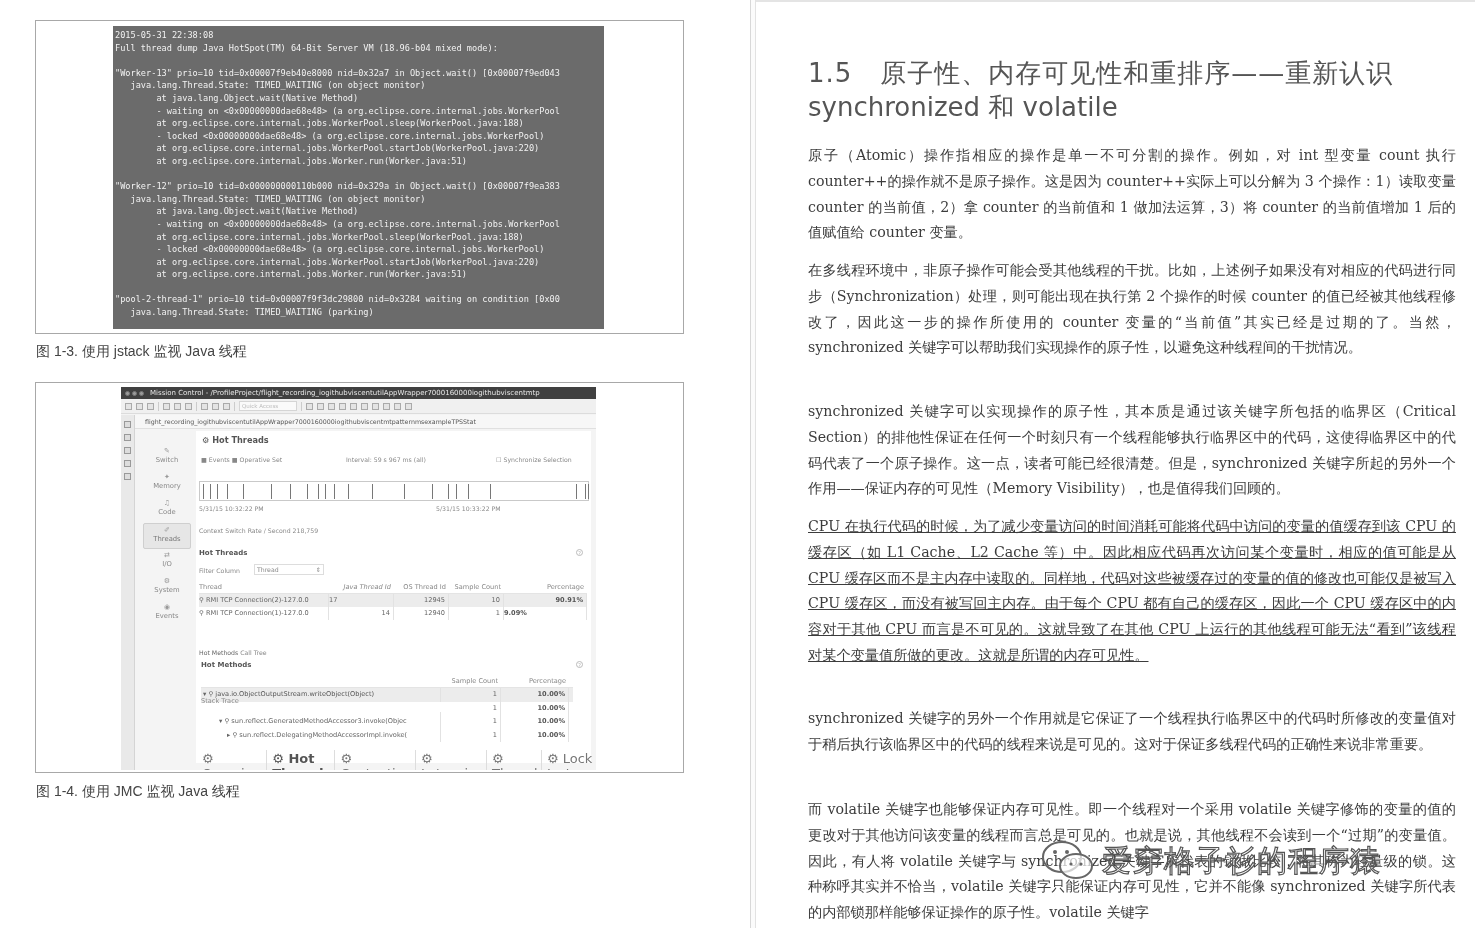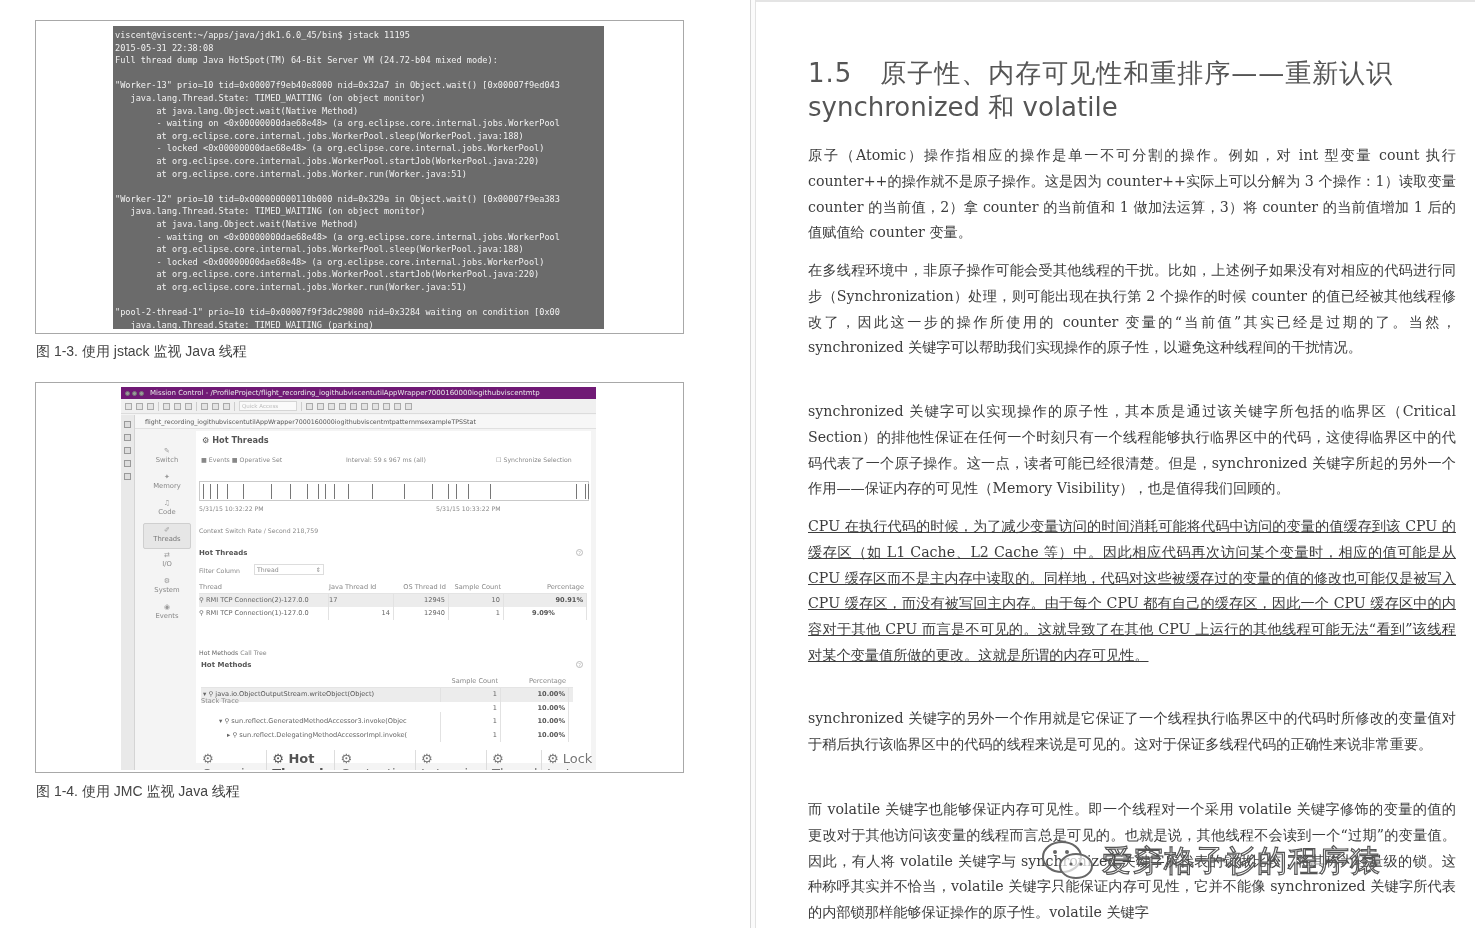--- a/index.html
+++ b/index.html
@@ -23,21 +23,21 @@
     color: #f2f2f2; white-space: pre; }
   .term-line.blank { height: 12.6px; }
 
   .caption { position: absolute; font-family: "Liberation Sans", sans-serif; font-size: 14px; color: #444; }
   #cap13 { left: 36px; top: 343px; }
   #cap14 { left: 36px; top: 783px; text-align: center; }
 
   
   .jmc { position: absolute; left: 85px; top: 4px; width: 475px; height: 383px; background: #f4f4f4;
     font-family: "DejaVu Sans", sans-serif; color: #666; overflow: hidden; }
-  .jmc-title { height: 12px; background: #701a75; color: #e8e8e8; font-size: 7px; line-height: 12px;
+  .jmc-title { height: 12px; background: #404040; color: #e8e8e8; font-size: 7px; line-height: 12px;
     padding-left: 4px; white-space: nowrap; overflow: hidden; display: flex; align-items: center; }
   .win-dots { display: inline-flex; gap: 2px; margin-right: 6px; }
   .win-dot { width: 5px; height: 5px; border-radius: 50%; background: #9a9a9a; border: 1px solid #777; }
   .jmc-toolbar { height: 15px; border-bottom: 1px solid #dcdcdc; display: flex; align-items: center; padding-left: 4px; gap: 4px;
     background: #f0f0f0; }
   .tb-icon { width: 7px; height: 7px; border: 1px solid #aaa; background: #e4e4e4; }
   .tb-sep { width: 1px; height: 9px; background: #ccc; }
   .quick-access { width: 58px; height: 10px; border: 1px solid #d5d5d5; background: #fafafa; font-size: 5.5px;
     color: #bbb; line-height: 9px; padding-left: 2px; }
   .jmc-left-rail { position: absolute; left: 0; top: 28px; width: 14px; height: 355px; background: #e9e9e9; border-right: 1px solid #d4d4d4; }
@@ -76,23 +76,22 @@
 </style>
 </head>
 <body>
 
 <div class="top-edge"></div>
 
 <div class="page-left">
 
   <div class="figure-frame" id="fig13">
     <div class="terminal" id="terminal">
-        <div class="term-line">viscent@viscent:~/apps/java/jdk1.6.0_45/bin$ jstack 11195</div>
         <div class="term-line">2015-05-31 22:38:08</div>
-        <div class="term-line">Full thread dump Java HotSpot(TM) 64-Bit Server VM (24.72-b04 mixed mode):</div>
+        <div class="term-line">Full thread dump Java HotSpot(TM) 64-Bit Server VM (18.96-b04 mixed mode):</div>
         <div class="term-line blank"></div>
         <div class="term-line">"Worker-13" prio=10 tid=0x00007f9eb40e8000 nid=0x32a7 in Object.wait() [0x00007f9ed043</div>
         <div class="term-line">   java.lang.Thread.State: TIMED_WAITING (on object monitor)</div>
         <div class="term-line">        at java.lang.Object.wait(Native Method)</div>
         <div class="term-line">        - waiting on &lt;0x00000000dae68e48&gt; (a org.eclipse.core.internal.jobs.WorkerPool</div>
         <div class="term-line">        at org.eclipse.core.internal.jobs.WorkerPool.sleep(WorkerPool.java:188)</div>
         <div class="term-line">        - locked &lt;0x00000000dae68e48&gt; (a org.eclipse.core.internal.jobs.WorkerPool)</div>
         <div class="term-line">        at org.eclipse.core.internal.jobs.WorkerPool.startJob(WorkerPool.java:220)</div>
         <div class="term-line">        at org.eclipse.core.internal.jobs.Worker.run(Worker.java:51)</div>
         <div class="term-line blank"></div>
@@ -202,38 +201,38 @@
         <div class="abs jmc-small" style="left:3px;top:96px;">Context Switch Rate / Second 218,759</div>
 
         <div class="abs jmc-h" style="left:3px;top:118px;font-size:7px;">Hot Threads</div>
         <div class="abs help-icon" style="left:380px;top:118px;">?</div>
         <div class="abs jmc-small" style="left:3px;top:136px;">Filter Column</div>
         <div class="abs jmc-small" style="left:58px;top:133px;width:70px;height:11px;border:1px solid #ddd;padding:1px 2px;"><span>Thread</span><span style="float:right">⇕</span></div>
 
         <div class="grid-table" style="left:3px;top:152px;width:388px;" id="threads-table">
             <div style="display: flex; color: rgb(136, 136, 136); border-bottom: 1px solid rgb(228, 228, 228); height: 11px;">
               <span style="width: 130px; text-align: left; padding-right: 3px;">Thread</span>
-              <span style="width: 65px; padding-right: 3px;">Java Thread Id</span>
+              <span style="width: 65px; text-align: right; padding-right: 3px; font-style: italic;">Java Thread Id</span>
               <span style="width: 55px; text-align: right; padding-right: 3px;">OS Thread Id</span>
               <span style="width: 55px; text-align: right; padding-right: 3px;">Sample Count</span>
               <span style="width: 83px; text-align: right; padding-right: 3px;">Percentage</span>
             </div>
             <div class="row-sel" style="display: flex; height: 13px; line-height: 13px;">
               <span style="width: 130px; border-right: 1px solid rgb(226, 226, 226); overflow: hidden; white-space: nowrap;"><span>⚲ </span><span style="width: auto; text-align: left; padding-right: 3px; border-right: none;">RMI TCP Connection(2)-127.0.0</span></span>
               <span style="width: 65px; text-align: left; padding-right: 3px; border-right: 1px solid rgb(226, 226, 226);">17</span>
               <span style="width: 55px; text-align: right; padding-right: 3px; border-right: 1px solid rgb(226, 226, 226);">12945</span>
               <span style="width: 55px; text-align: right; padding-right: 3px; border-right: 1px solid rgb(226, 226, 226);">10</span>
               <span style="width: 83px; text-align: right; padding-right: 3px; border-right: 1px solid rgb(226, 226, 226); font-weight: bold; color: rgb(85, 85, 85);">90.91%</span>
             </div>
             <div style="display: flex; height: 13px; line-height: 13px;">
               <span style="width: 130px; border-right: 1px solid rgb(226, 226, 226); overflow: hidden; white-space: nowrap;"><span>⚲ </span><span style="width: auto; text-align: left; padding-right: 3px; border-right: none;">RMI TCP Connection(1)-127.0.0</span></span>
               <span style="width: 65px; text-align: right; padding-right: 3px; border-right: 1px solid rgb(226, 226, 226);">14</span>
               <span style="width: 55px; text-align: right; padding-right: 3px; border-right: 1px solid rgb(226, 226, 226);">12940</span>
               <span style="width: 55px; text-align: right; padding-right: 3px; border-right: 1px solid rgb(226, 226, 226);">1</span>
-              <span style="width: 83px; text-align: center; padding-right: 3px; border-right: 1px solid rgb(226, 226, 226); font-weight: bold; color: rgb(85, 85, 85);">9.09%</span>
+              <span style="width: 83px; text-align: left; padding-right: 3px; border-right: 1px solid rgb(226, 226, 226); font-weight: bold; color: rgb(85, 85, 85);">9.09%</span>
             </div>
           </div>
 
         <div class="abs jmc-small" style="left:3px;top:218px;">
           <span style="color:#666">Hot Methods</span>
           <span>Call Tree</span>
         </div>
         <div class="abs jmc-h" style="left:5px;top:230px;font-size:7px;">Hot Methods</div>
         <div class="abs help-icon" style="left:380px;top:230px;">?</div>
         <div class="grid-table" style="left:5px;top:246px;width:372px;" id="methods-table">

